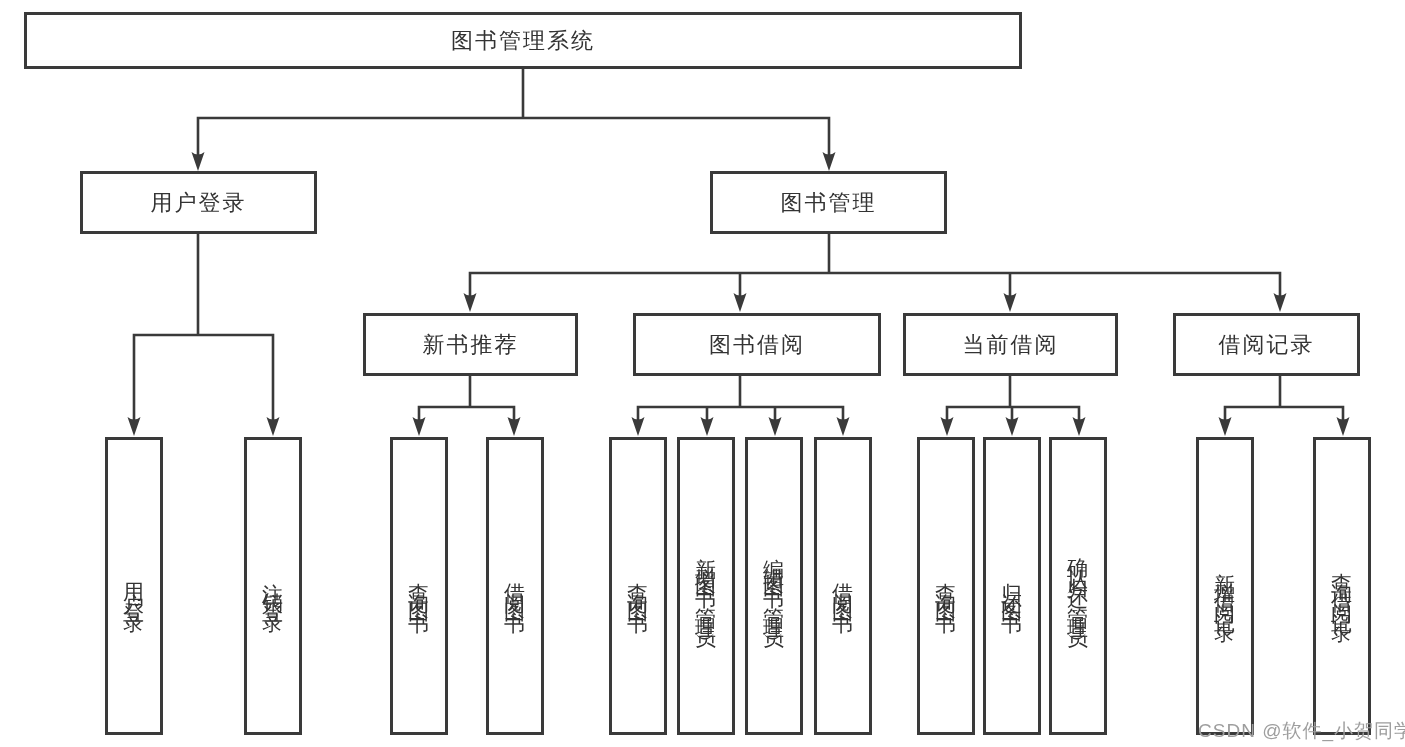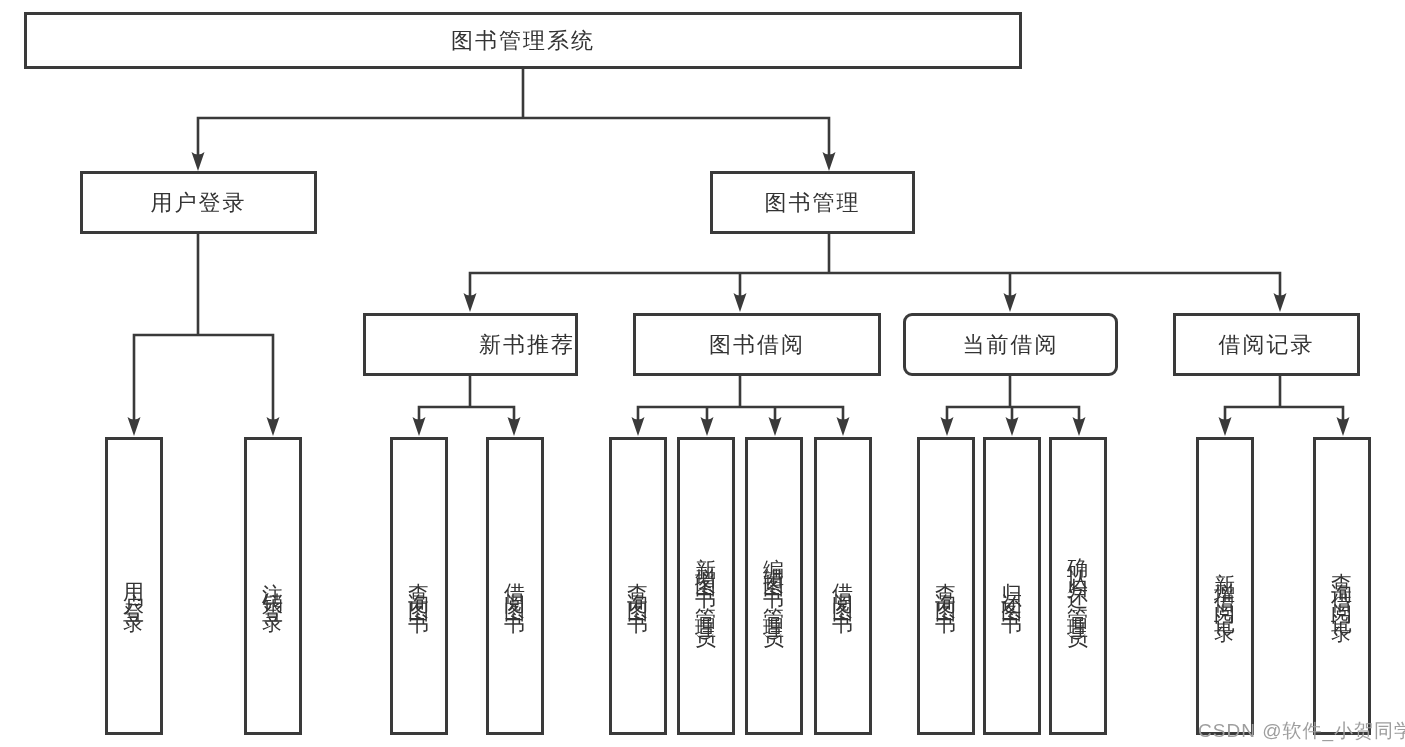--- a/index.html
+++ b/index.html
@@ -115,31 +115,31 @@
     <use href="#ah" x="1343" y="436"></use>
   </svg>
 
   <div class="node h" style="left:24px; top:12px; width:998px; height:57px;">
     <span class="lbl">图书管理系统</span>
   </div>
 
   <div class="node h" style="left:80px; top:171px; width:237px; height:63px;">
     <span class="lbl">用户登录</span>
   </div>
-  <div class="node h" style="left:710px; top:171px; width:205px; height:63px;">
+  <div class="node h" style="left:710px; top:171px; width:237px; height:63px;">
     <span class="lbl">图书管理</span>
   </div>
 
-  <div class="node h" style="left:363px; top:313px; width:215px; height:63px;justify-content:flex-end;">
+  <div class="node h" style="left:363px; top:313px; width:215px; height:63px;">
     <span class="lbl">新书推荐</span>
   </div>
   <div class="node h" style="left:633px; top:313px; width:248px; height:63px;">
     <span class="lbl">图书借阅</span>
   </div>
-  <div class="node h" style="left:903px; top:313px; width:215px; height:63px;border-radius:9px;">
+  <div class="node h" style="left:903px; top:313px; width:215px; height:63px;">
     <span class="lbl">当前借阅</span>
   </div>
   <div class="node h" style="left:1173px; top:313px; width:187px; height:63px;">
     <span class="lbl">借阅记录</span>
   </div>
 
   <div class="node v" style="left:105px; top:437px; width:58px; height:298px;">
     <span class="lbl">用户登录</span>
   </div>
   <div class="node v" style="left:244px; top:437px; width:58px; height:298px;">

